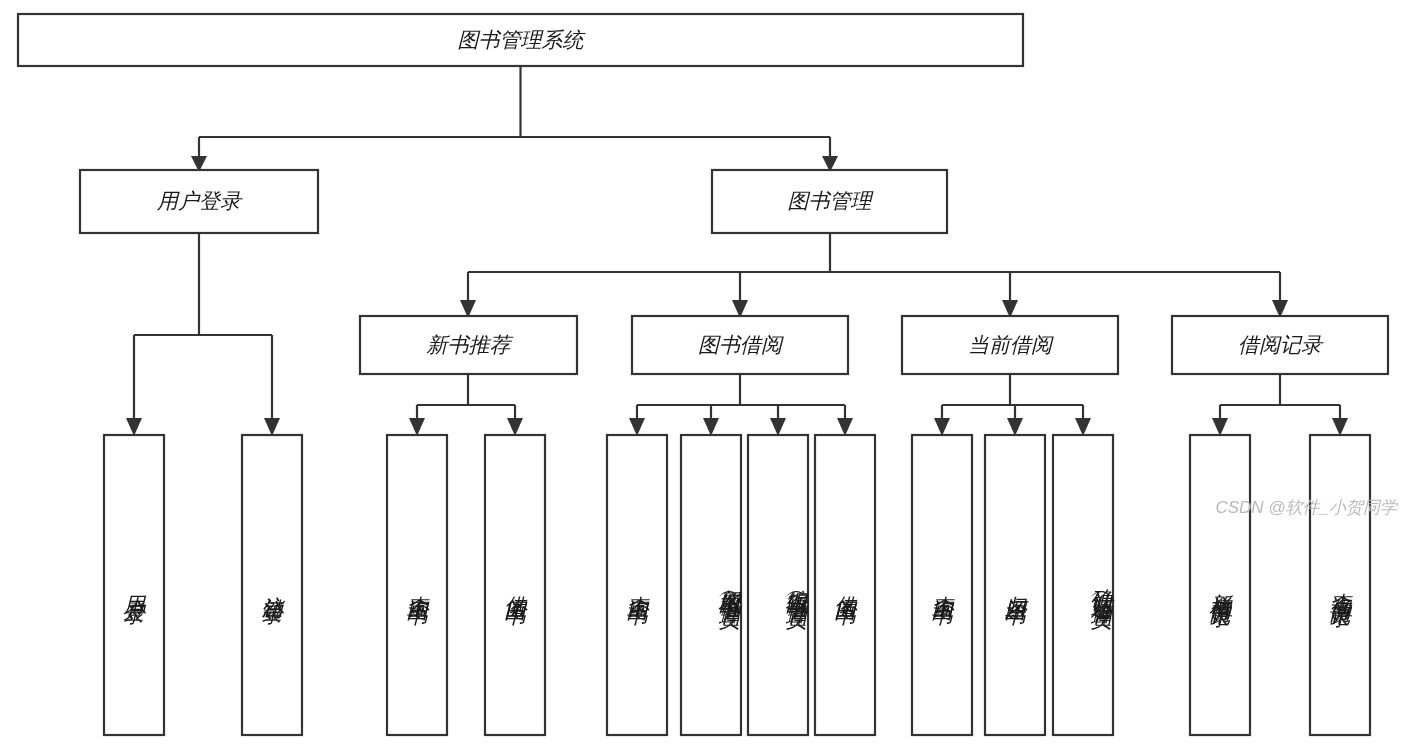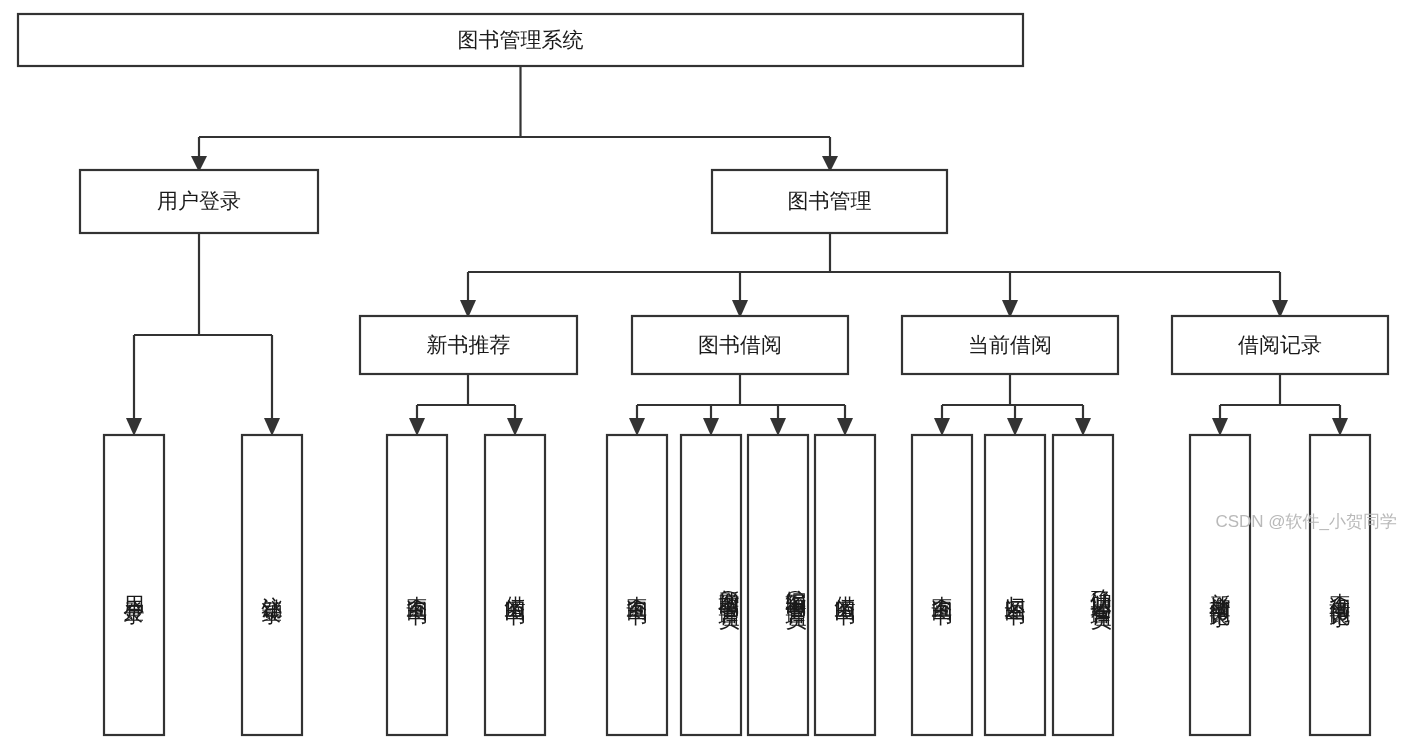--- a/index.html
+++ b/index.html
@@ -11,20 +11,21 @@
     width: 1405px;
     height: 747px;
     font-family: "Liberation Sans", "DejaVu Sans", sans-serif;
     overflow: hidden;
     position: relative;
   }
   #diagram-root {
     position: relative;
     width: 1405px;
     height: 539px;
+    font-style: italic;
   }
   svg.diagram {
     position: absolute;
     top: 0;
     left: 0;
     width: 1405px;
     height: 747px;
   }
   .node-box {
     fill: #ffffff;
@@ -62,21 +63,21 @@
     display: flex;
     align-items: flex-start;
     justify-content: center;
   }
   .leaf-label.centered {
     align-items: center;
   }
   .watermark {
     position: absolute;
     right: 8px;
-    bottom: 6px;
+    bottom: 20px;
     font-family: "Liberation Sans", "DejaVu Sans", sans-serif;
     font-size: 17px;
     color: #b9b9b9;
     white-space: nowrap;
     user-select: none;
   }
 </style>
 </head>
 <body>
 

